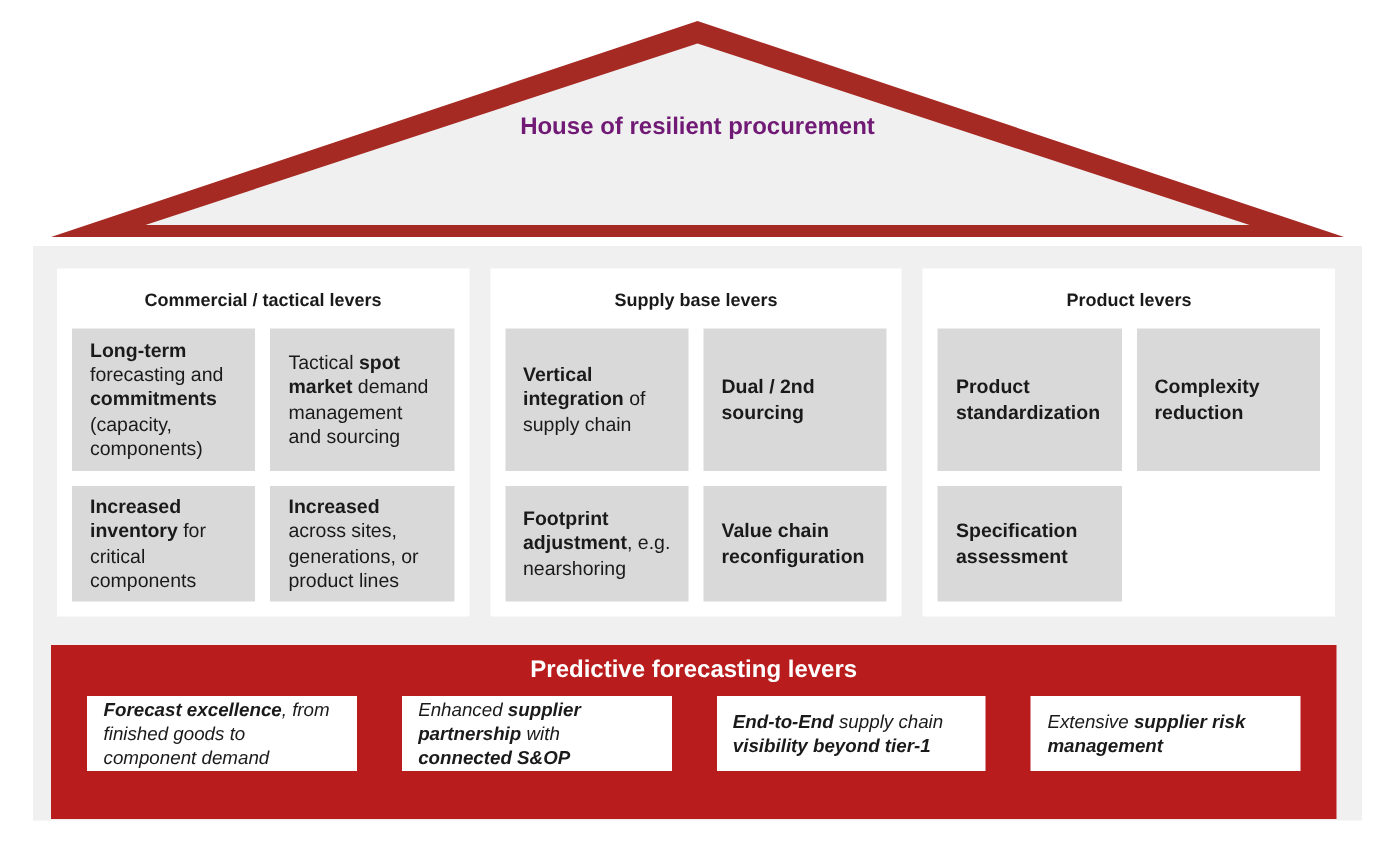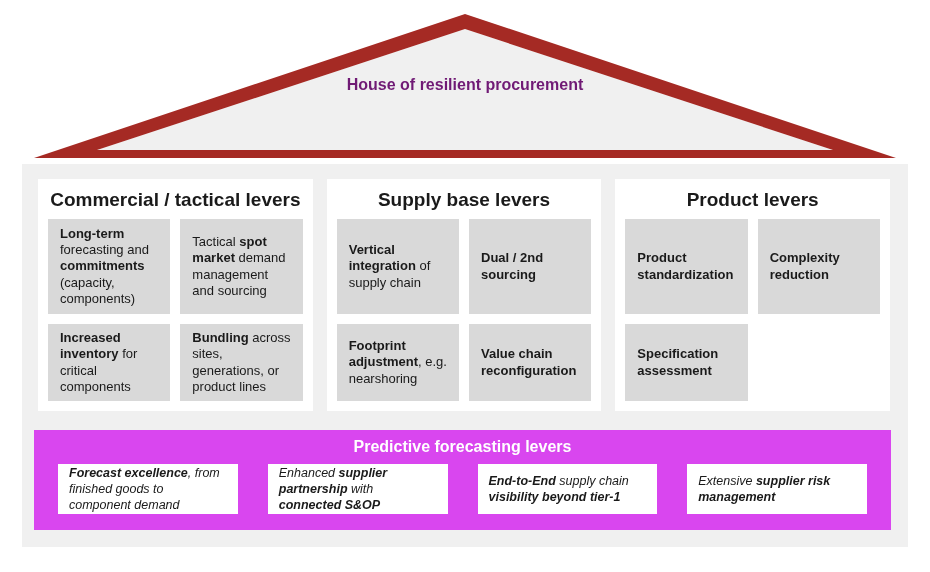--- a/index.html
+++ b/index.html
@@ -46,21 +46,21 @@
   .panel {
     flex: 1;
     background: #ffffff;
     display: flex;
     flex-direction: column;
   }
   .panel-title {
     height: 40px;
     line-height: 42px;
     text-align: center;
-    font-size: 19px;
+    font-size: 12px;
     font-weight: bold;
   }
   .boxes {
     display: grid;
     grid-template-columns: 1fr 1fr;
     grid-template-rows: 95px 77px;
     gap: 10px;
     padding: 0 10px 10px 10px;
   }
   .lever-box {
@@ -69,22 +69,22 @@
     align-items: center;
     padding: 6px 12px;
     font-size: 13px;
     line-height: 1.25;
   }
   .footer-bar {
     position: absolute;
     left: 12px;
     top: 266px;
     width: 857px;
-    height: 100px;
-    background: #d946ef;
+    height: 116px;
+    background: #b91c1c;
   }
   .footer-title {
     text-align: center;
     color: #ffffff;
     font-weight: bold;
     font-size: 16px;
     padding-top: 8px;
   }
   .footer-boxes {
     display: flex;
@@ -126,21 +126,21 @@
           <div class="lever-box">
               <span><b>Long-term</b> forecasting and <b>commitments</b> (capacity, components)</span>
             </div>
           <div class="lever-box">
               <span>Tactical <b>spot market</b> demand management and sourcing</span>
             </div>
           <div class="lever-box">
               <span><b>Increased inventory</b> for critical components</span>
             </div>
           <div class="lever-box">
-              <span><b>Bundling</b> across sites, generations, or product lines</span>
+              <span><b>Increased</b> across sites, generations, or product lines</span>
             </div>
         </div>
       </section>
 
       <section class="panel">
         <div class="panel-title">Supply base levers</div>
         <div class="boxes">
           <div class="lever-box">
               <span><b>Vertical integration</b> of supply chain</span>
             </div>

